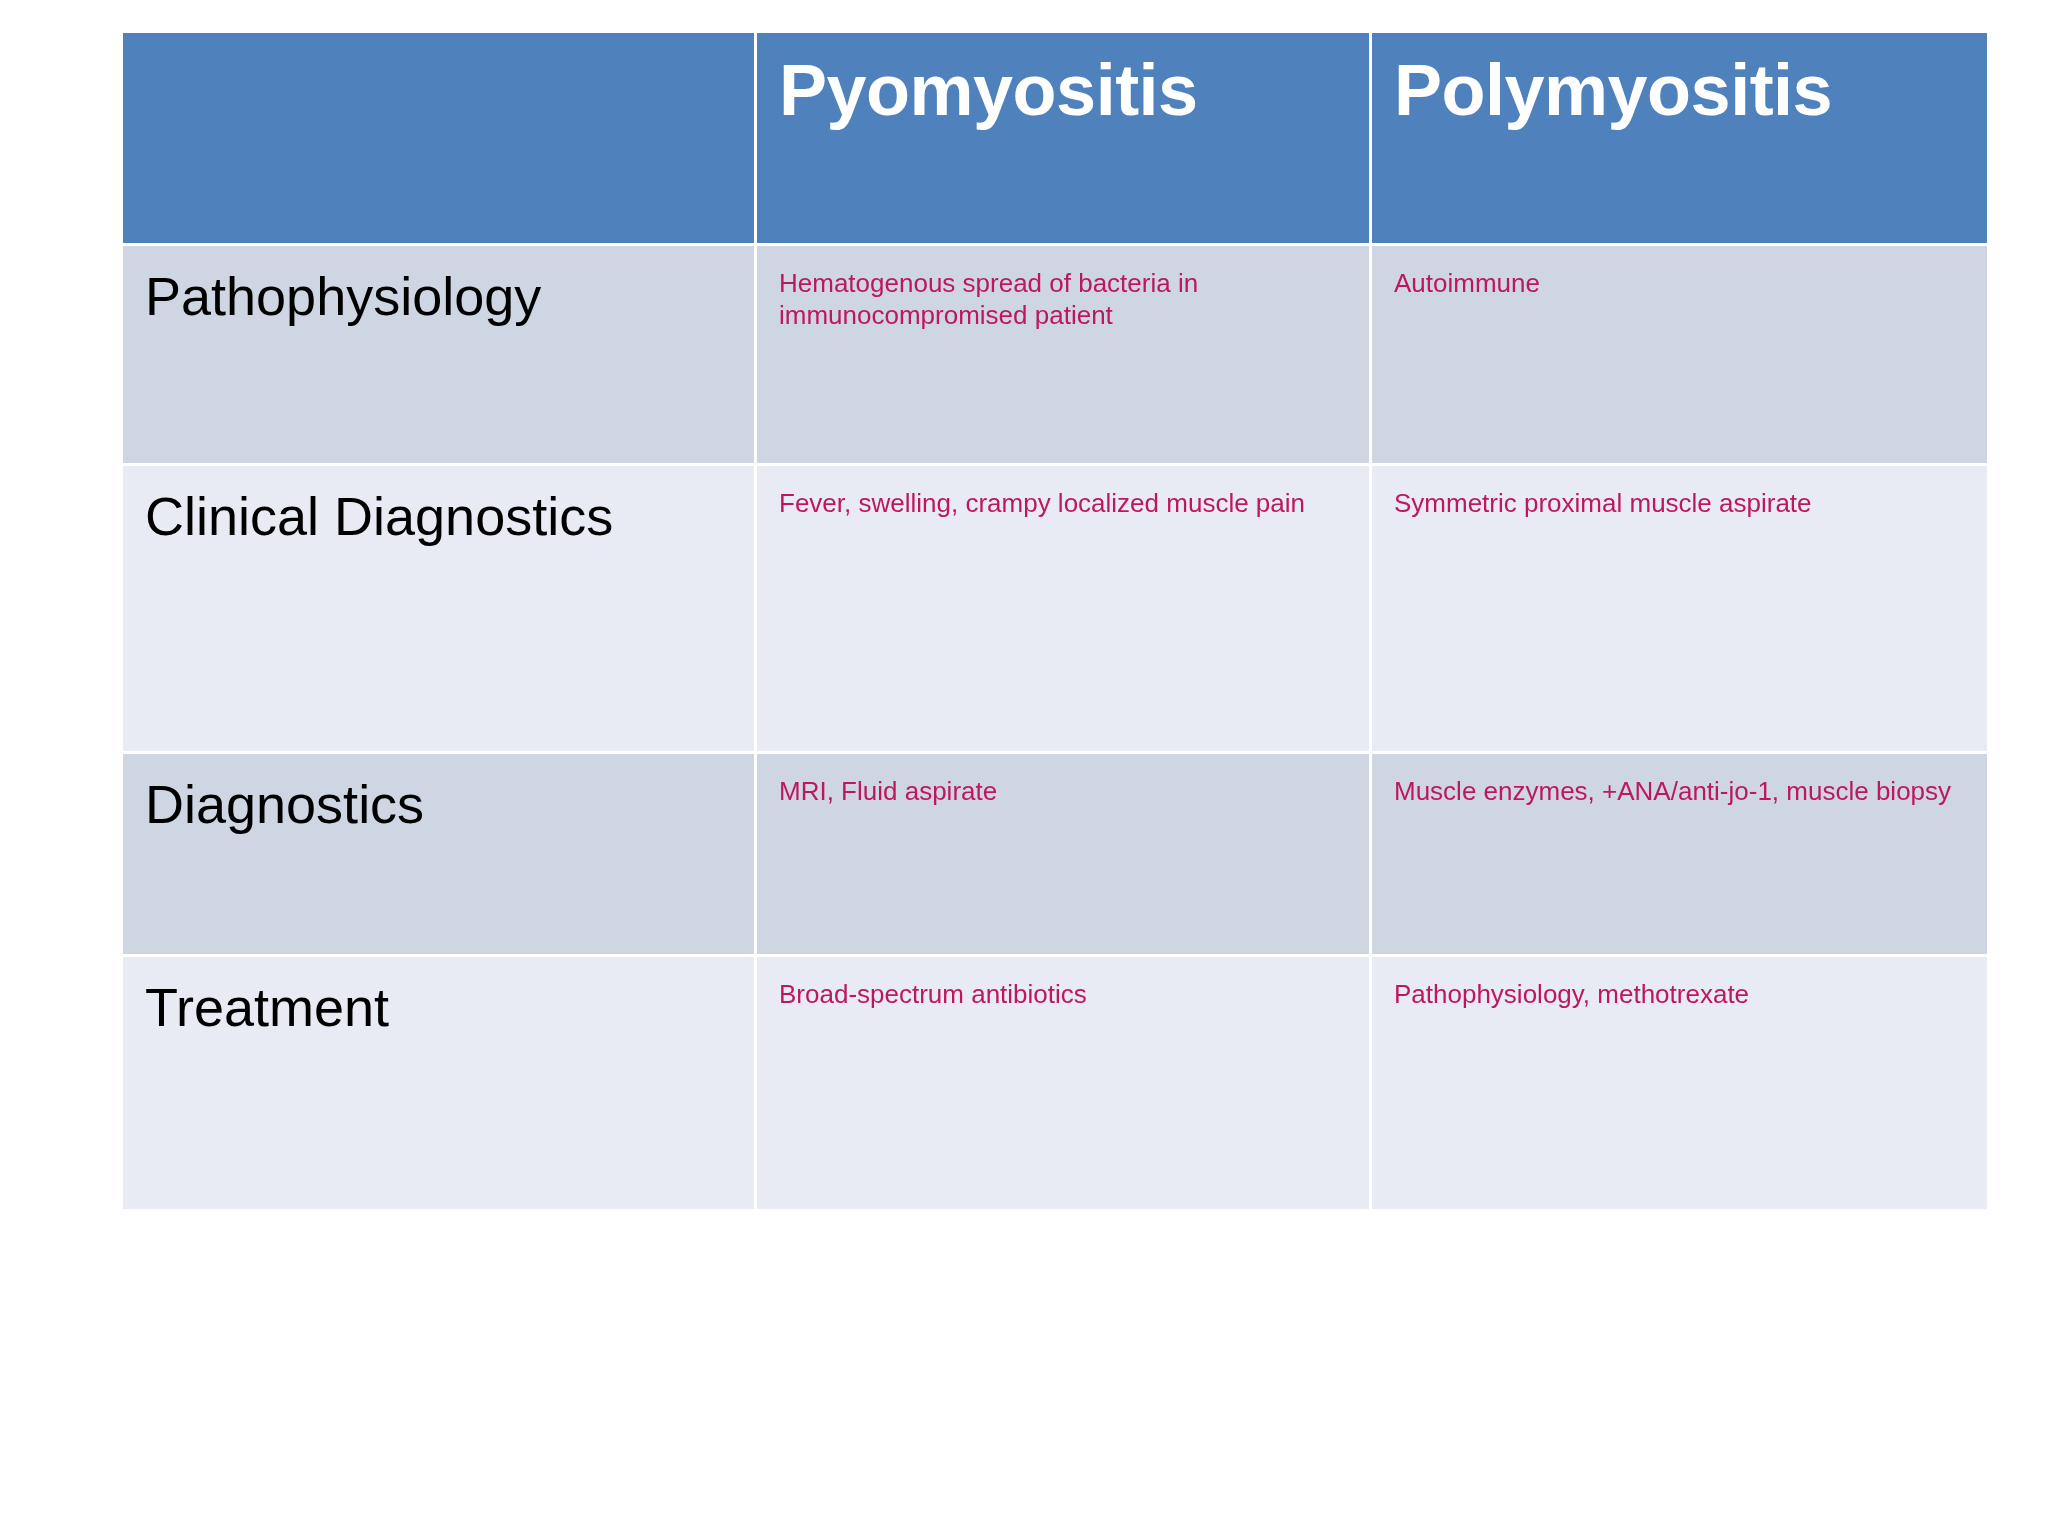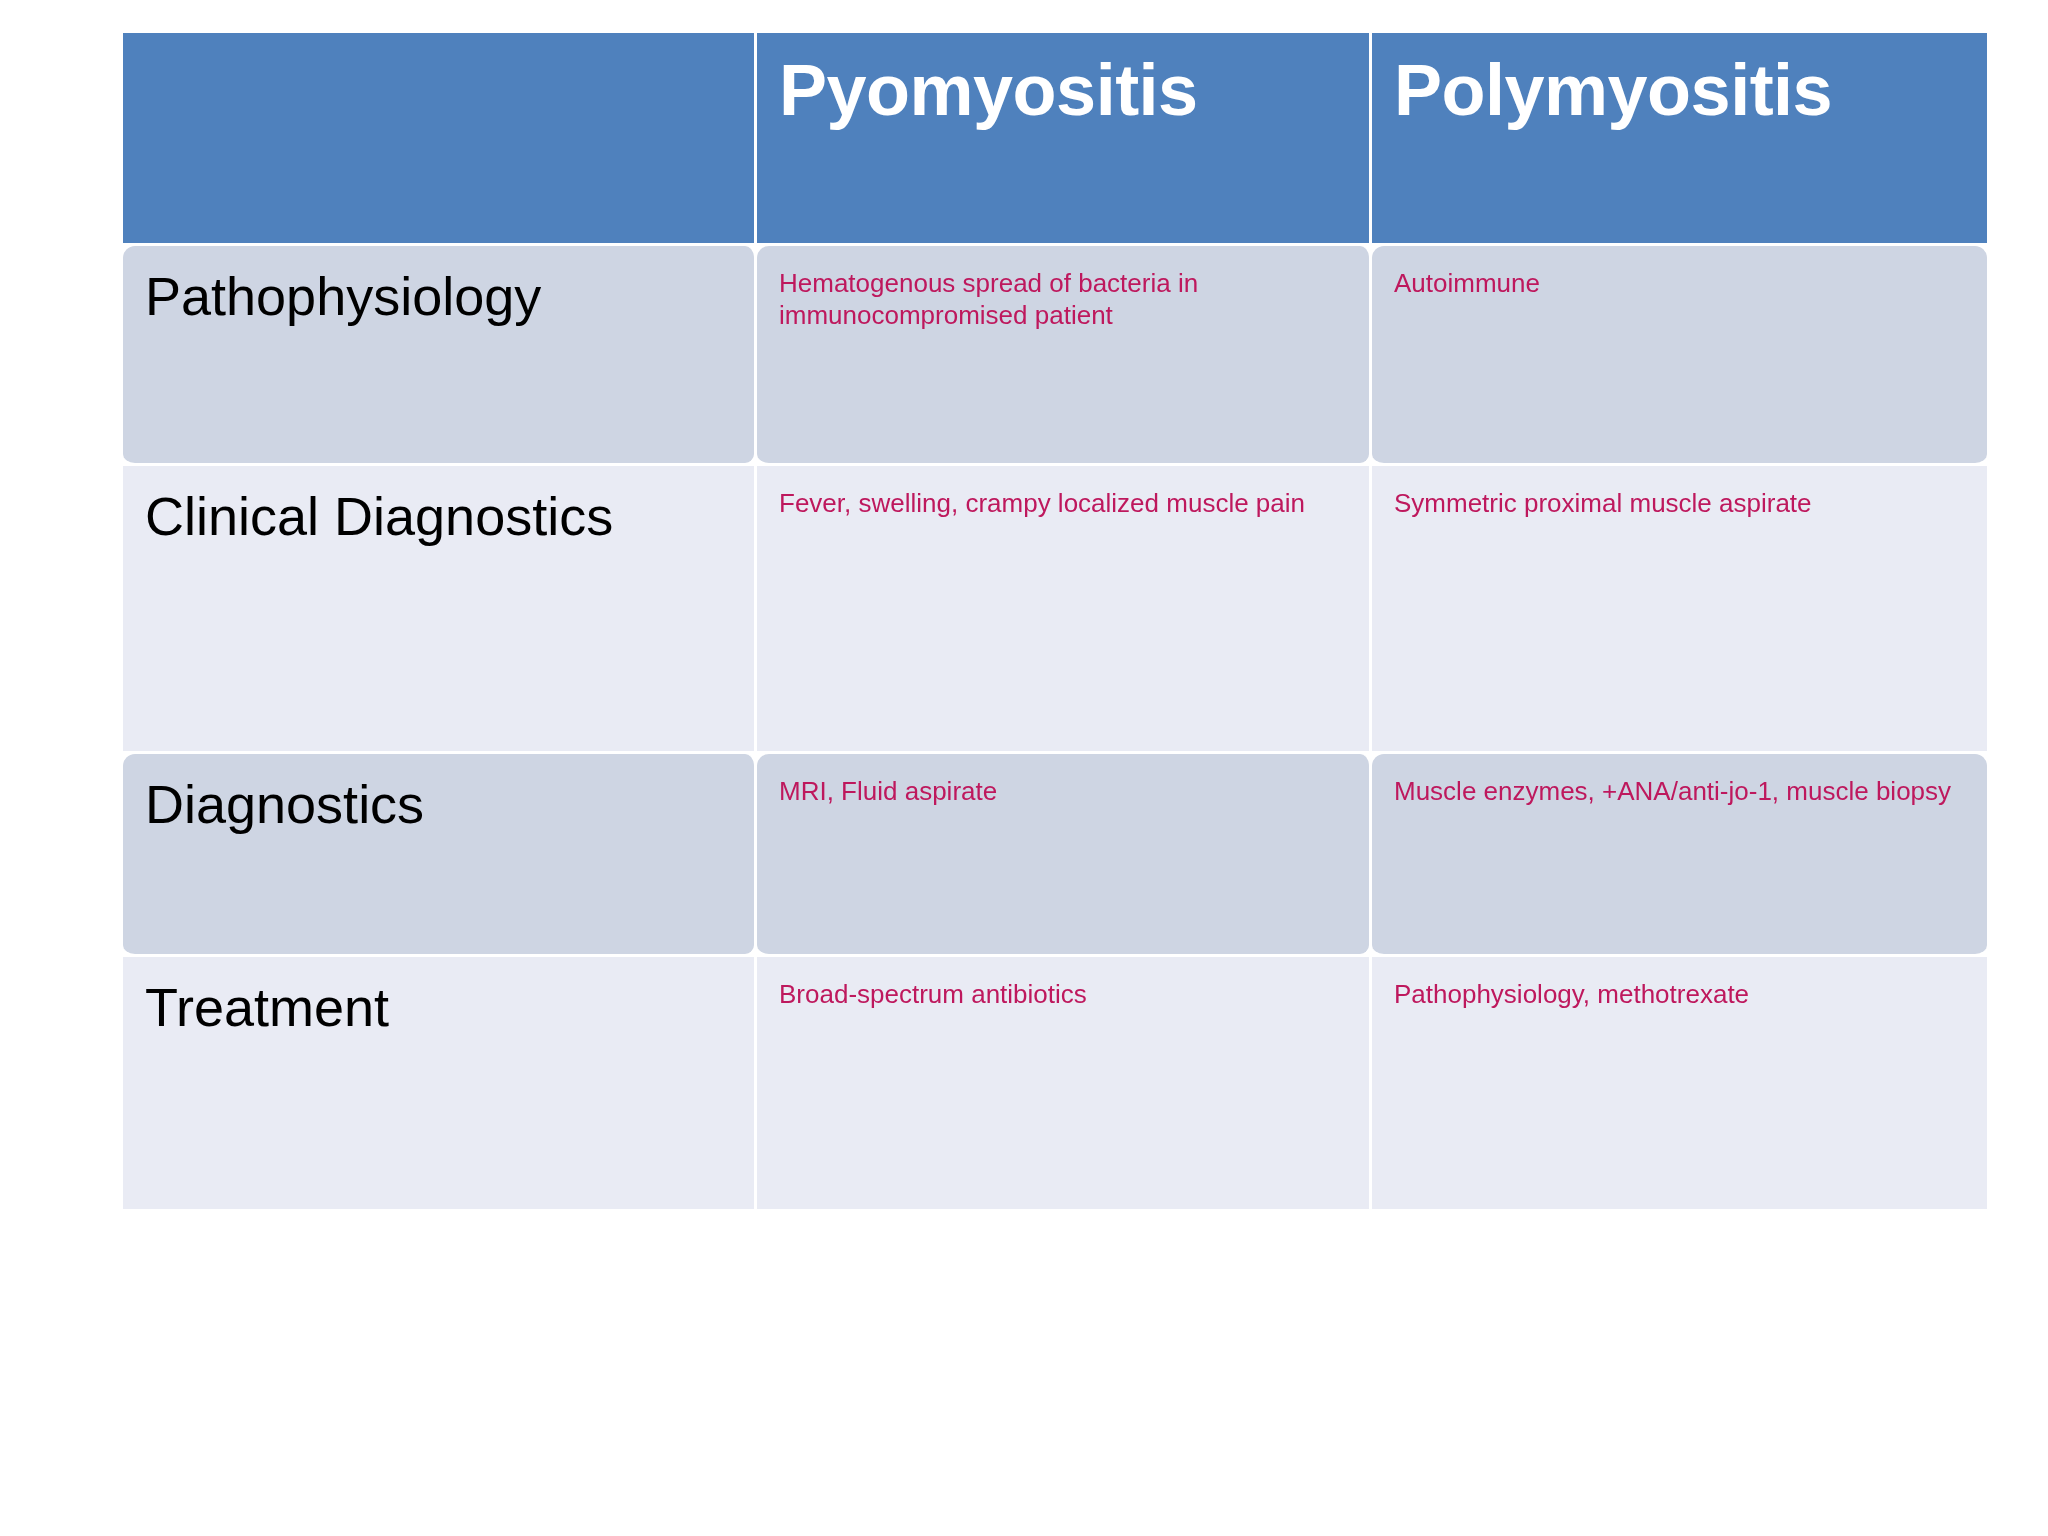--- a/index.html
+++ b/index.html
@@ -65,21 +65,21 @@
 
   
   .data-row td {
     border-right: 3px solid #ffffff;
     border-bottom: 3px solid #ffffff;
     padding: 14px 18px 14px 22px;
   }
   .data-row td:last-child { border-right: 0; }
   .data-row:last-child td { border-bottom: 0; }
 
-  .row-shade-dark  td { background: #ced5e3; border-radius: 12px; }
+  .row-shade-dark  td { background: #ced5e3; }
   .row-shade-light td { background: #e9ebf4; }
 
   .row-h-1 td { height: 220px; }
   .row-h-2 td { height: 288px; }
   .row-h-3 td { height: 203px; }
   .row-h-4 td { height: 252px; }
 
   .row-label {
     font-size: 54px;
     line-height: 1.12;

